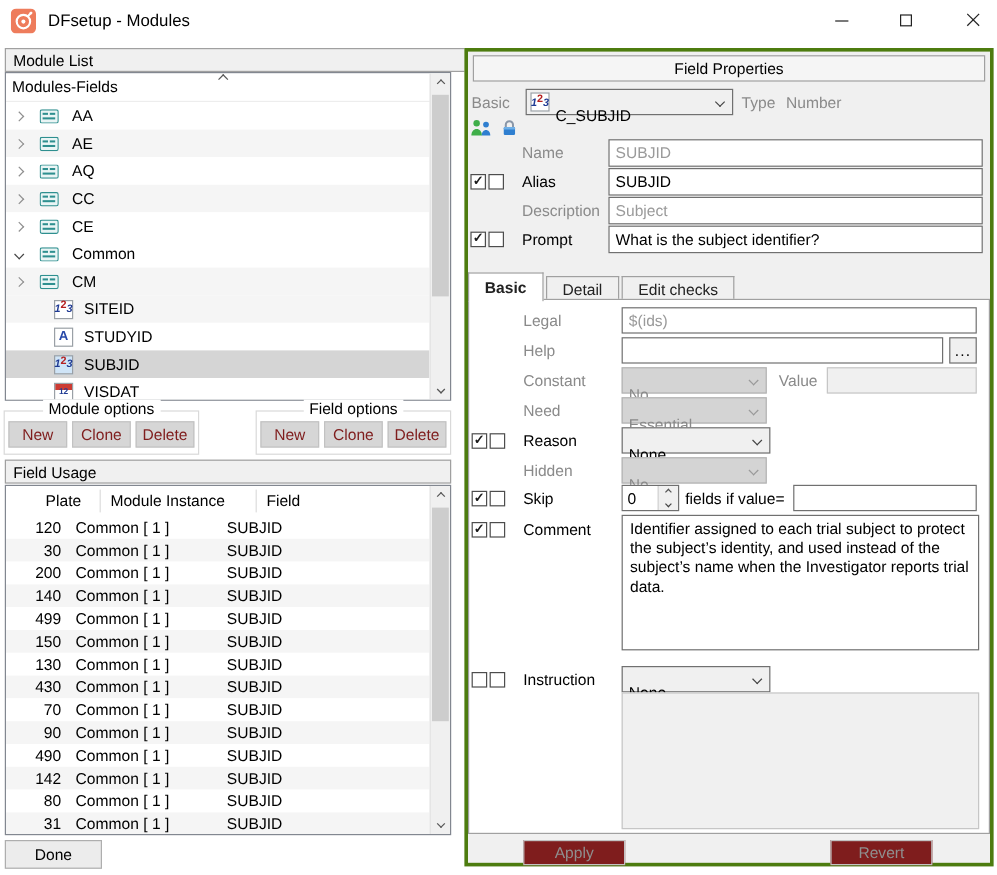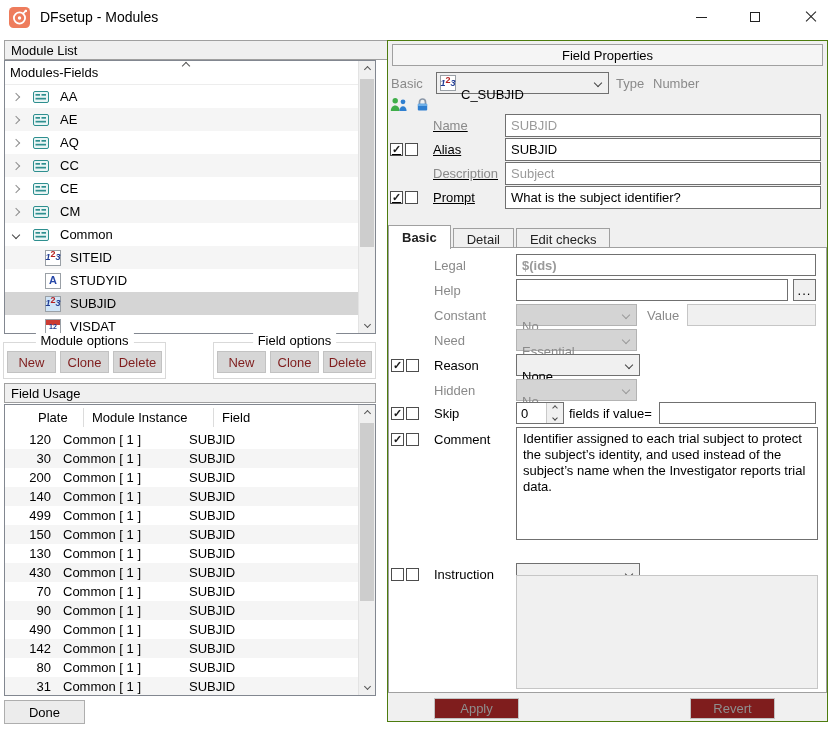--- a/index.html
+++ b/index.html
@@ -74,44 +74,44 @@
   .fu-rows { position:absolute; left:0; top:25px; right:17px; bottom:0; overflow:hidden; }
   .fu-row { height:19px; display:flex; align-items:center; background:#fff; }
   .fu-row.alt { background:#f5f5f5; }
   .fu-c1 { width:46px; text-align:right; }
   .fu-c2 { width:130px; padding-left:12px; }
   .fu-c3 { flex:1; padding-left:8px; }
 
   #done-button { position:absolute; left:4px; top:700px; width:81px; height:24px; background:#ececec; border:1px solid #aeaeae; display:flex; align-items:center; justify-content:center; }
 
   
-  #field-properties-panel { position:absolute; left:387px; top:40px; width:441px; height:682px; border:1px solid #4d7c0f; background:#f0f0f0; }
+  #field-properties-panel { position:absolute; left:387px; top:40px; width:441px; height:682px; border:3px solid #4d7c0f; background:#f0f0f0; }
   .fp-header { position:absolute; left:4px; top:3px; right:4px; height:22px; border:1px solid #a0a0a0; background:#f5f5f5; display:flex; align-items:center; justify-content:center; }
   .dimlabel { color:#8a8a8a; }
   .style-row { position:absolute; left:3px; top:31px; right:4px; height:22px; display:flex; align-items:center; }
   .combo { height:22px; border:1px solid #707070; background:#f0f0f0; display:flex; align-items:center; padding:0 7px 0 3px; }
   .combo .ctext { margin-left:5px;margin-top:23px; }
   .combo .chev { margin-left:auto; }
   .combo.disabled { background:#d4d4d4; border-color:#b3b3b3; color:#8a8a8a; }
   .combo.disabled .chev { border-color:#9a9a9a; }
   #style-combo { position:absolute; left:45px; width:173px; }
   .mini-icons { position:absolute; left:2px; top:56px; display:flex; gap:6px; align-items:center; }
-  .fp-row { position:absolute; left:2px; right:6px; height:23px; display:flex; align-items:center;text-decoration:underline; }
+  .fp-row { position:absolute; left:2px; right:6px; height:23px; display:flex; align-items:center; }
   .cbpair { display:flex; gap:2px; width:30px; flex:none; }
   .cbspacer { width:30px; flex:none; }
   .fp-label { width:80px; flex:none; padding-left:13px; }
   .fp-input { position:absolute; left:115px; right:0; top:0; height:23px; border:1px solid #707070; background:#fff; padding:0 5px; }
   .fp-input.dim { color:#9a9a9a; }
 
   .tabs { position:absolute; left:0; top:184px; display:flex; align-items:flex-end; }
   .tab { height:21px; padding:0 13px; border:1px solid #a0a0a0; border-bottom:none; background:#f0f0f0; display:flex; align-items:center; margin-right:2px; color:#222; }
   .tab.active { height:24px; background:#fff; position:relative; z-index:3; font-weight:bold; }
   #basic-tab-panel { position:absolute; left:0; right:0; top:206px; height:446px; border:1px solid #a0a0a0; background:#fff; z-index:1; }
   .tp-row { position:absolute; left:2px; right:10px; height:22px; display:flex; align-items:center; }
-  .tp-input { position:absolute; left:125px; right:0; top:0; height:22px; border:1px solid #707070; background:#fff; padding:0 5px;font-weight:bold; }
+  .tp-input { position:absolute; left:125px; right:0; top:0; height:22px; border:1px solid #707070; background:#fff; padding:0 5px; }
   .tp-input.dim { color:#9a9a9a; }
   .tp-input.disabled { background:#f0f0f0; border-color:#c6c6c6; }
   .dd { position:absolute; left:125px; top:0; width:124px; }
   .browse-btn { position:absolute; right:0; top:0; width:23px; height:22px; border:1px solid #707070; background:#f0f0f0; display:flex; align-items:center; justify-content:center; letter-spacing:1px; }
   .spinner { position:absolute; left:125px; top:0; width:48px; height:22px; border:1px solid #707070; background:#fff; display:flex; }
   .spinner input { border:none; width:28px; padding-left:4px; }
   .spinbtns { margin-left:auto; width:17px; border-left:1px solid #c9c9c9; display:flex; flex-direction:column; }
   .spinbtn { flex:1; background:#f0f0f0; display:flex; align-items:center; justify-content:center; }
   .spinbtn .chev { width:4px; height:4px; border-width:1.2px; }
   .comment-area { position:absolute; left:127px; right:8px; top:179px; height:113px; border:1px solid #707070; background:#fff; padding:3px 6px; line-height:16px; resize:none; overflow:hidden; }
@@ -215,47 +215,47 @@
         <span class="ticon">
           <svg width="16" height="12" viewBox="0 0 16 12">
             <rect x="0.5" y="0.5" width="15" height="11" rx="1.5" fill="#eaf5f5" stroke="#2e8f8f"></rect>
             <rect x="2.5" y="3" width="4.5" height="1.7" fill="#2e8f8f"></rect>
             <rect x="8.5" y="3" width="4.5" height="1.7" fill="#2e8f8f"></rect>
             <rect x="2.5" y="6.8" width="10.5" height="1.7" fill="#2e8f8f"></rect>
           </svg>
         </span>
         <span class="tlabel">CE</span>
       </div>
+      <div class="trow">
+        <span class="tchev">
+          <span class="chev down"></span>
+        </span>
+        <span class="ticon">
+          <svg width="16" height="12" viewBox="0 0 16 12">
+            <rect x="0.5" y="0.5" width="15" height="11" rx="1.5" fill="#eaf5f5" stroke="#2e8f8f"></rect>
+            <rect x="2.5" y="3" width="4.5" height="1.7" fill="#2e8f8f"></rect>
+            <rect x="8.5" y="3" width="4.5" height="1.7" fill="#2e8f8f"></rect>
+            <rect x="2.5" y="6.8" width="10.5" height="1.7" fill="#2e8f8f"></rect>
+          </svg>
+        </span>
+        <span class="tlabel">Common</span>
+      </div>
       <div class="trow alt">
         <span class="tchev">
           <span class="chev right"></span>
         </span>
         <span class="ticon">
           <svg width="16" height="12" viewBox="0 0 16 12">
             <rect x="0.5" y="0.5" width="15" height="11" rx="1.5" fill="#eaf5f5" stroke="#2e8f8f"></rect>
             <rect x="2.5" y="3" width="4.5" height="1.7" fill="#2e8f8f"></rect>
             <rect x="8.5" y="3" width="4.5" height="1.7" fill="#2e8f8f"></rect>
             <rect x="2.5" y="6.8" width="10.5" height="1.7" fill="#2e8f8f"></rect>
           </svg>
         </span>
         <span class="tlabel">CM</span>
-      </div>
-      <div class="trow">
-        <span class="tchev">
-          <span class="chev down"></span>
-        </span>
-        <span class="ticon">
-          <svg width="16" height="12" viewBox="0 0 16 12">
-            <rect x="0.5" y="0.5" width="15" height="11" rx="1.5" fill="#eaf5f5" stroke="#2e8f8f"></rect>
-            <rect x="2.5" y="3" width="4.5" height="1.7" fill="#2e8f8f"></rect>
-            <rect x="8.5" y="3" width="4.5" height="1.7" fill="#2e8f8f"></rect>
-            <rect x="2.5" y="6.8" width="10.5" height="1.7" fill="#2e8f8f"></rect>
-          </svg>
-        </span>
-        <span class="tlabel">Common</span>
       </div>
       <div class="trow child alt">
         <span class="fi">
           <b class="n1">1</b>
           <b class="n2">2</b>
           <b class="n3">3</b>
         </span>
         <span class="tlabel">SITEID</span>
       </div>
       <div class="trow child">
@@ -548,21 +548,21 @@
 
     <div class="tp-row" style="top:180px;">
       <span class="cbpair">
         <span class="cb checked"></span>
         <span class="cb"></span>
       </span>
       <span class="fp-label">Comment</span>
     </div>
     <textarea class="comment-area" style="">Identifier assigned to each trial subject to protect the subject’s identity, and used instead of the subject’s name when the Investigator reports trial data.</textarea>
 
-    <div class="tp-row" style="top:315px;align-items:center;">
+    <div class="tp-row" style="top:305px;align-items:center;">
       <span class="cbpair">
         <span class="cb"></span>
         <span class="cb"></span>
       </span>
       <span class="fp-label">Instruction</span>
       <div class="combo dd" style="width:124px;">
         <span class="ctext" style="margin-left:2px;">None</span>
         <span class="chev down"></span>
       </div>
     </div>

